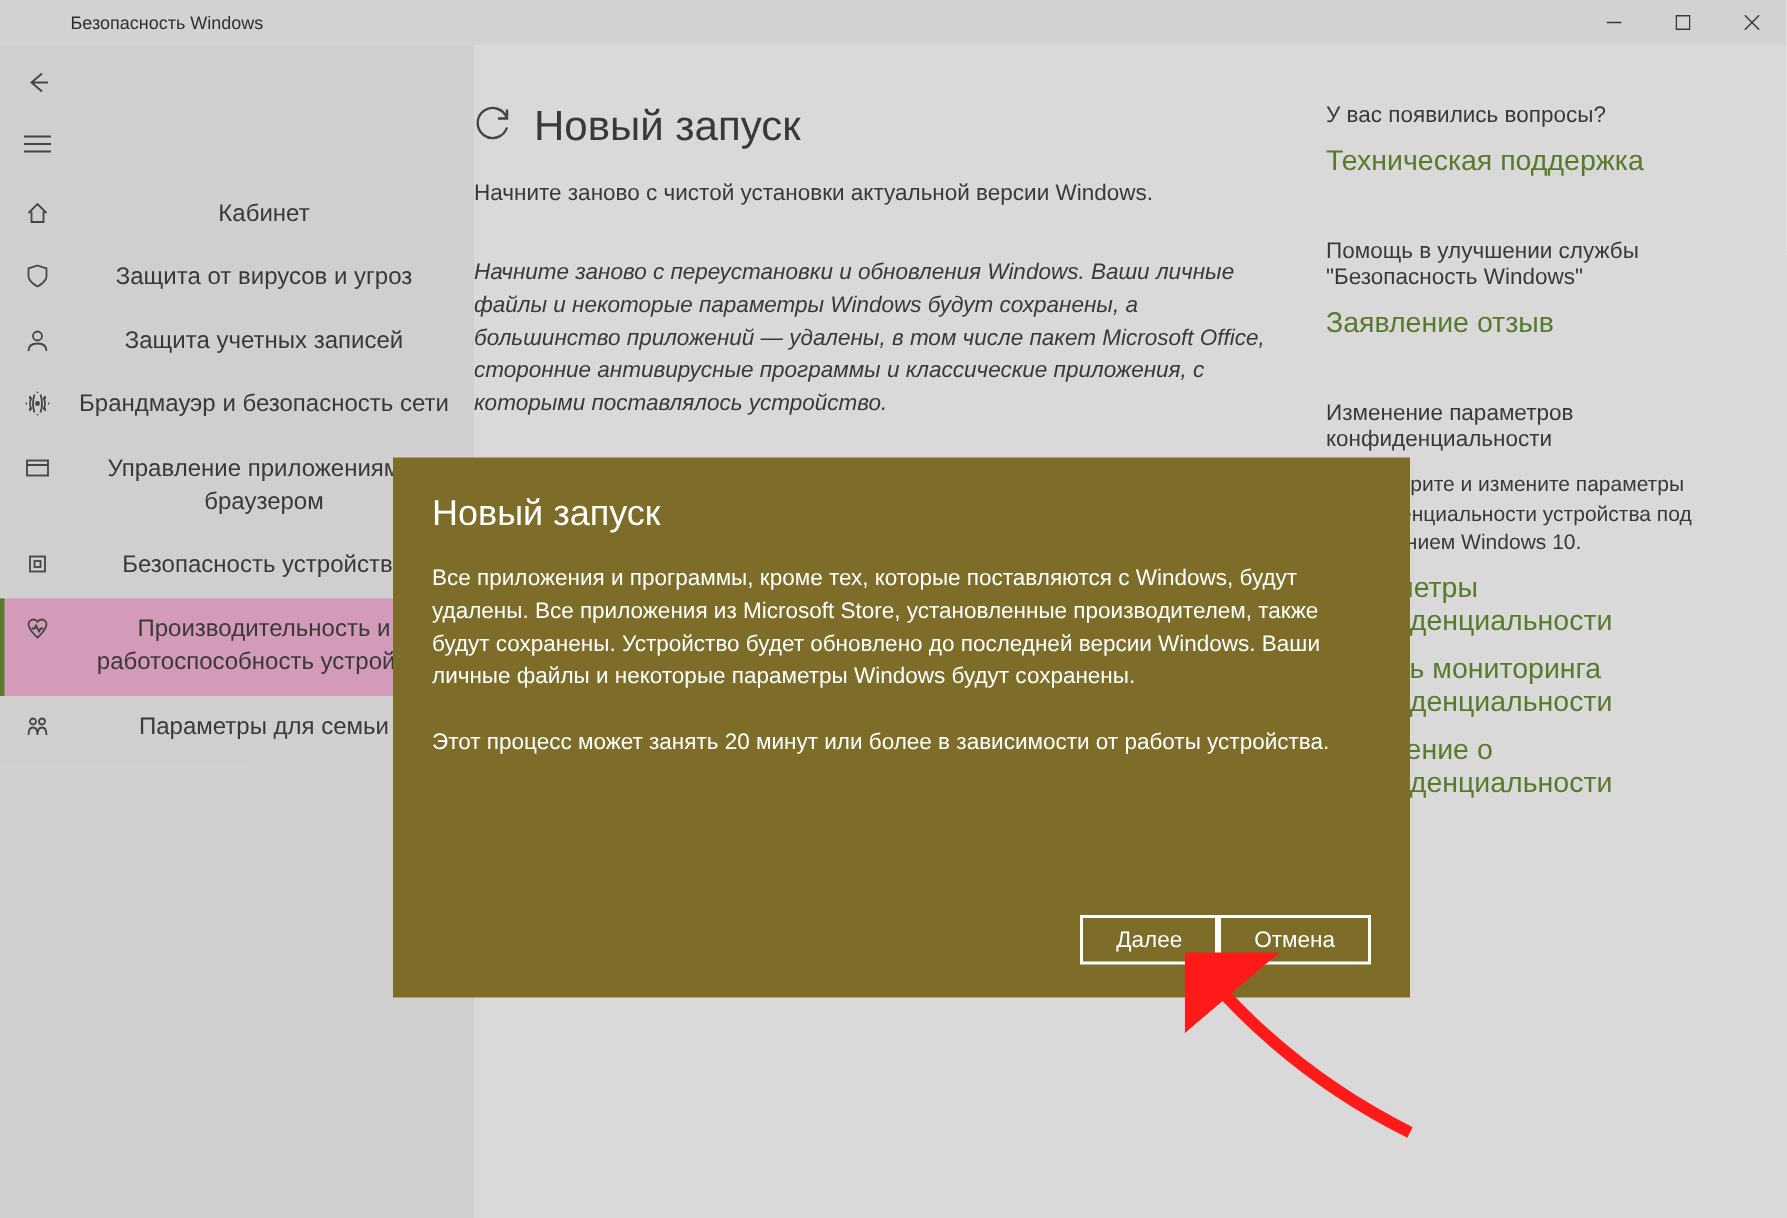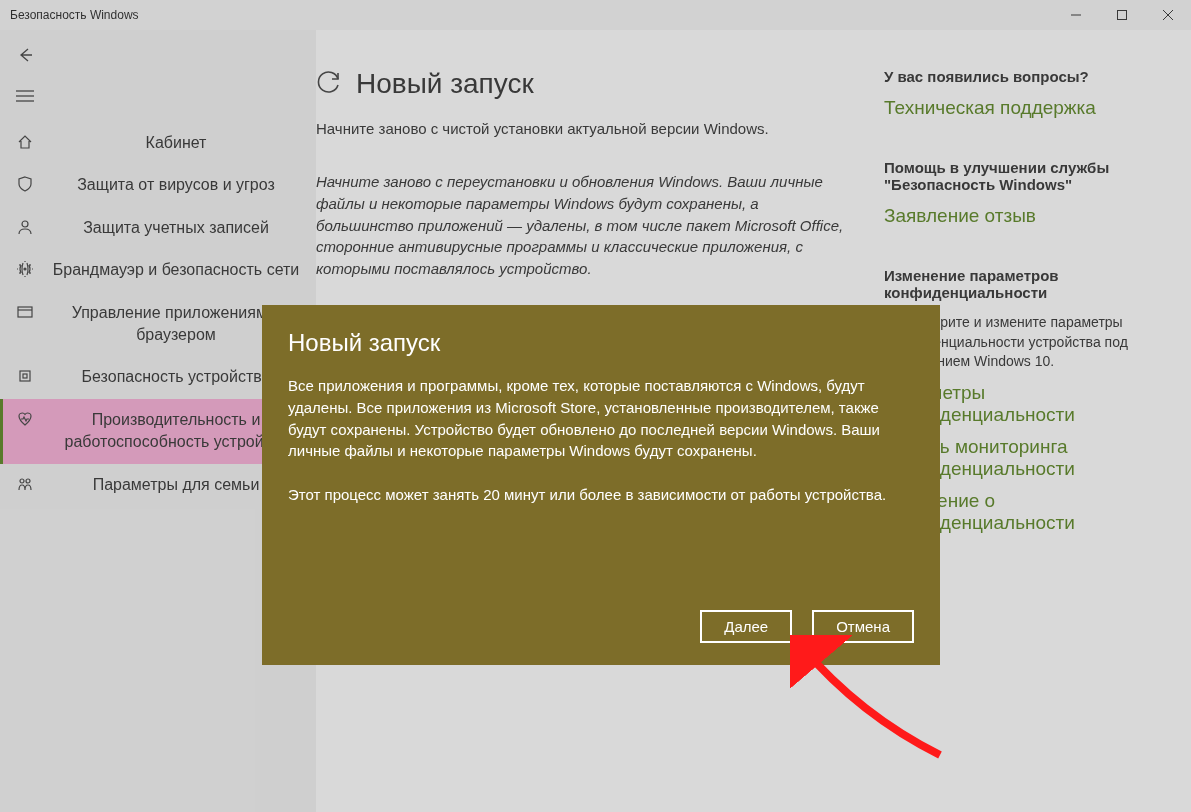--- a/index.html
+++ b/index.html
@@ -1,19 +1,19 @@
 <!DOCTYPE html>
 <html><head>
 <meta charset="utf-8">
 <style>
   * { box-sizing: border-box; margin: 0; padding: 0; font-family: "Segoe UI", sans-serif; }
   body { width: 1191px; height: 812px; background: #f2f2f2; position: relative; overflow: hidden; }
 
   .titlebar { height: 30px; display: flex; align-items: center; justify-content: space-between; padding-left: 10px; background: #f6f6f6; }
-  .titlebar-text { font-size: 12px; color: #111; }
+  .titlebar-text { font-size: 12px; color: #111; margin-left: 37px; }
   .win-controls { display: flex; }
   .win-btn { width: 46px; height: 30px; display: flex; align-items: center; justify-content: center; font-size: 12px; color: #222; }
   .win-btn svg { stroke: #222; }
 
   .content { display: flex; height: calc(100% - 30px); }
 
   .sidebar { width: 316px; background: #f2f2f2; padding-top: 6px; }
   .side-top { height: 38px; display: flex; align-items: center; padding-left: 16px; }
   .side-top svg, .nav-item svg, .hamburger svg { stroke: #333; }
   .hamburger { height: 44px; display: flex; align-items: center; padding-left: 16px; margin-bottom: 4px; }
@@ -25,30 +25,30 @@
 
   .main { flex: 1; background: #fff; display: flex; padding: 38px 32px 0 0; }
   .center { width: 540px; padding-left: 0; }
   .page-heading { display: flex; align-items: center; gap: 14px; margin-bottom: 20px; }
   .page-heading h1 { font-weight: 400; font-size: 28px; color: #222; }
   .lead { font-size: 15px; color: #222; margin-bottom: 34px; }
   .desc { font-size: 15px; color: #222; line-height: 1.45; margin-bottom: 26px; font-style: italic; }
   .start-btn { background: #ccc; border: none; padding: 8px 14px; font-size: 14px; color: #222; }
 
   .right { width: 280px; padding-left: 28px; }
-  .right h3 { font-size: 15px; font-weight: 700; color: #222; margin-bottom: 12px; }
+  .right h3 { font-size: 15px; font-weight: 400; color: #222; margin-bottom: 12px; }
   .right p { font-size: 14px; color: #222; margin-bottom: 10px; line-height: 1.4; }
   .right a { font-size: 19px; color: #4d7c0f; text-decoration: none; display: block; margin-bottom: 10px; }
   .right .block { margin-bottom: 40px; }
 
   .overlay { position: absolute; inset: 0; background: rgba(120,120,120,0.28); }
   .dialog { position: absolute; left: 262px; top: 305px; width: 678px; height: 360px; background: #7d6d29; color: #fff; padding: 24px 26px 22px 26px; display: flex; flex-direction: column; }
   .dialog h2 { font-weight: 400; font-size: 24px; margin-bottom: 18px; }
   .dialog p { font-size: 15px; line-height: 1.45; margin-bottom: 22px; }
-  .dialog-buttons { margin-top: auto; display: flex; justify-content: flex-end; gap: 20px; }
+  .dialog-buttons { margin-top: auto; display: flex; justify-content: flex-end; }
   .dialog-buttons button { background: transparent; border: 2px solid #fff; color: #fff; font-size: 15px; padding: 6px 22px; min-width: 90px; }
 
   .arrow { position: absolute; left: 790px; top: 635px; pointer-events: none; }
 </style>
 </head>
 <body>
 
 <div class="titlebar">
   <span class="titlebar-text">Безопасность Windows</span>
   <div class="win-controls">

